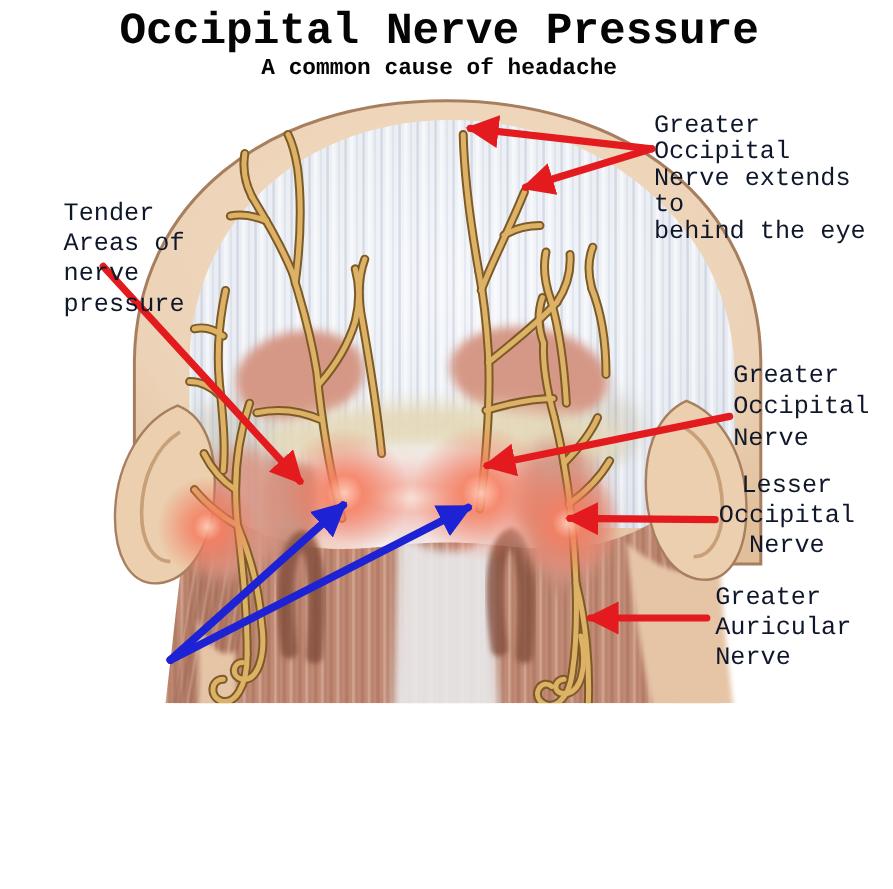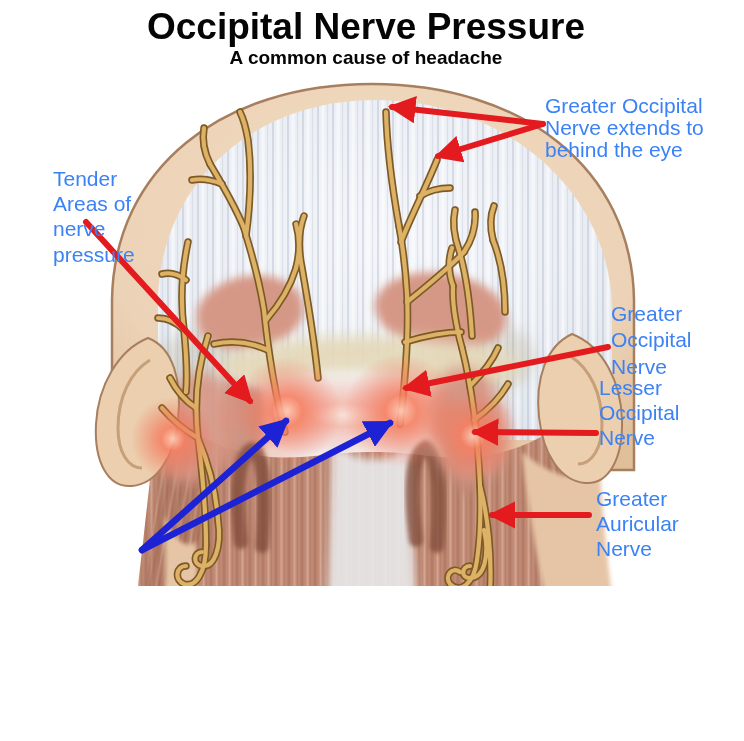--- a/index.html
+++ b/index.html
@@ -1,28 +1,28 @@
 <!DOCTYPE html>
 <html><head>
 <meta charset="utf-8">
 <style>
   html,body{margin:0;padding:0;background:#ffffff;}
   .stage{
     position:relative;width:744px;height:586px;background:#ffffff;overflow:hidden;
-    font-family:Liberation Sans, sans-serif;color:#050505;
+    font-family:Liberation Mono, monospace;color:#050505;
   }
   .art{position:absolute;left:0;top:0;}
   .title-wrap{position:absolute;left:0;top:8px;width:732px;text-align:center;}
   .title-wrap h1{margin:0;font-size:37px;line-height:1.05;font-weight:bold;letter-spacing:0px;}
   .title-wrap h2{margin:1px 0 0 0;font-size:19px;line-height:1.05;font-weight:bold;}
-  .label{position:absolute;white-space:pre-line;font-size:21px;color:#3b82f6;}
+  .label{position:absolute;white-space:pre-line;font-size:21px;color:#0f172a;}
   .lbl-geo{left:545px;top:95px;line-height:1.05;}
   .lbl-tender{left:18px;top:166px;line-height:1.2;margin-left:35px;}
   .lbl-gon{left:611px;top:301px;line-height:1.25;}
-  .lbl-lon{left:599px;top:376px;line-height:1.19;}
+  .lbl-lon{left:599px;top:394px;line-height:1.19;text-align:center;}
   .lbl-gan{left:596px;top:487px;line-height:1.19;}
   .lbl-sub{left:17px;top:508px;line-height:1.12;}
 </style>
 </head>
 <body>
 
 <div class="stage">
 
 <svg class="art" width="744" height="741" viewBox="0 0 744 741" xmlns="http://www.w3.org/2000/svg">
   <defs>

